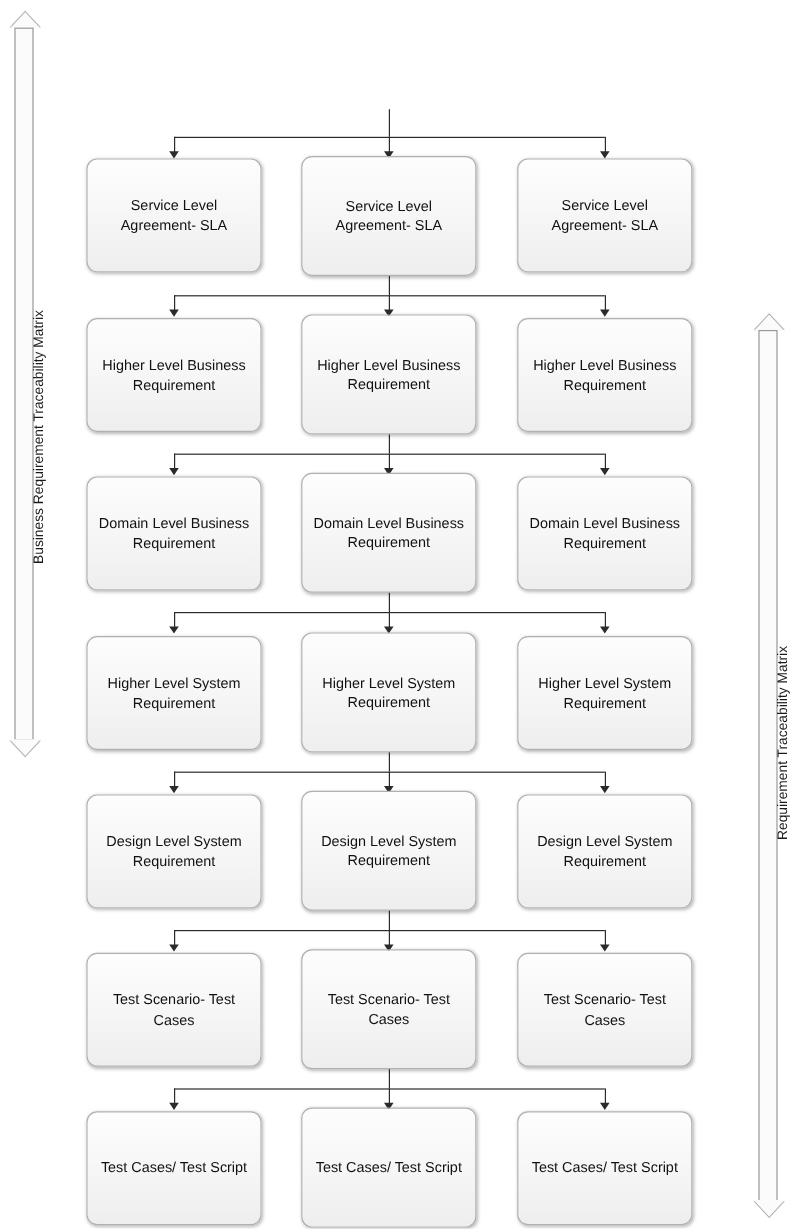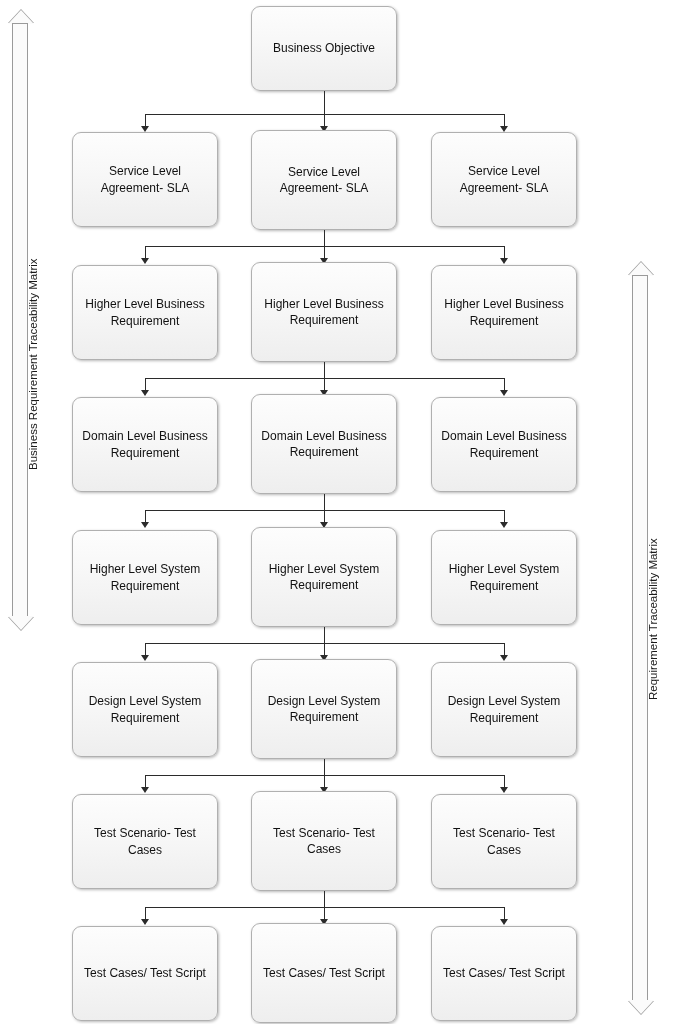--- a/index.html
+++ b/index.html
@@ -105,21 +105,20 @@
   </div>
   <div class="side-label" style="left:27px; top:470px; transform: rotate(-90deg);">Business Requirement  Traceability Matrix</div>
 
   <div class="side-arrow" style="left:628px; top:262px; height:752px;">
     <div class="head up"></div>
     <div class="shaft" style="top:13px; height:726px;"></div>
     <div class="head down"></div>
   </div>
   <div class="side-label" style="left:647px; top:700px; transform: rotate(-90deg);">Requirement Traceability Matrix</div>
 
-  <div class="node" style="left:251px; top:6px; width:146px; height:85px;">Business Objective</div>
 
   <div class="vline" style="left:324px; top:91px; height:23px;"></div>
   <div class="hline" style="left:145px; top:114px; width:359px;"></div>
   <div class="vline" style="left:145px; top:114px; height:14px;"></div>
   <div class="arrowhead" style="left:141px; top:126px;"></div>
   <div class="vline" style="left:324px; top:114px; height:14px;"></div>
   <div class="arrowhead" style="left:320px; top:126px;"></div>
   <div class="vline" style="left:504px; top:114px; height:14px;"></div>
   <div class="arrowhead" style="left:500px; top:126px;"></div>
 

